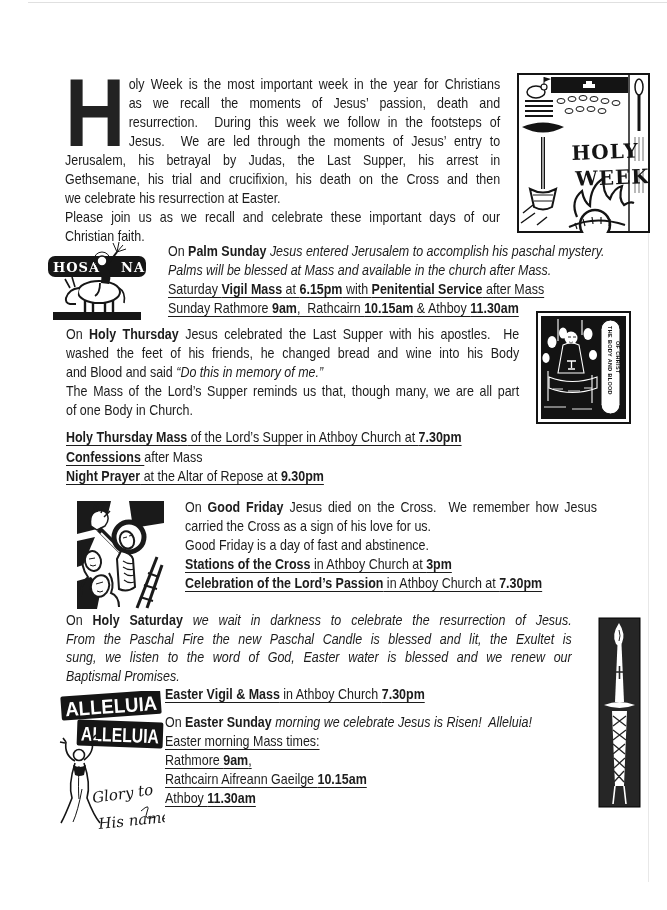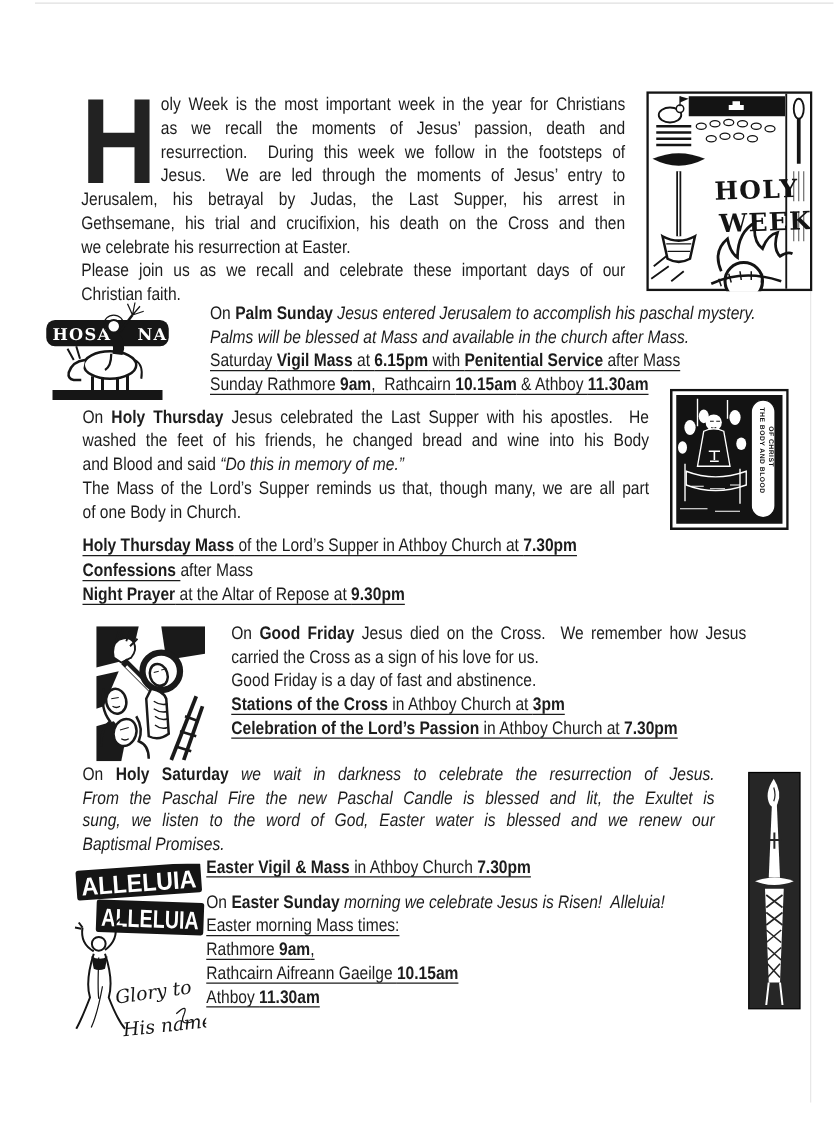--- a/index.html
+++ b/index.html
@@ -132,21 +132,21 @@
         <path d="M5,54 Q26,45 47,54 Q26,65 5,54 Z" fill="#141414" stroke="none"></path>
         <line x1="26" y1="64" x2="26" y2="116" stroke-width="4"></line>
         <line x1="26" y1="64" x2="26" y2="116" stroke="#fff" stroke-width="1.2"></line>
         <path d="M13,116 q13,7 26,0 l-4,18 q-9,5 -18,0 z" fill="#fff" stroke-width="2"></path>
         <path d="M16,122 h20 M17,128 h18" stroke-width="1" fill="none"></path>
         <path d="M6,140 l10,-8 M4,150 l14,-10 M20,152 l10,-8" stroke-width="1.5" fill="none"></path>
       </g>
     </svg>
   </div>
 
-  <div class="img" style="left:34px;top:239px;width:104px;height:84px;">
+  <div class="img" style="left:45px;top:239px;width:104px;height:84px;">
     <svg viewBox="0 0 104 84">
       <rect x="3" y="17" width="98" height="21" rx="7" fill="#161616"></rect>
       <text x="8" y="33" font-family="'DejaVu Serif',serif" font-weight="bold" font-size="13" fill="#fff" letter-spacing="1">HOSA</text>
       <text x="76" y="33" font-family="'DejaVu Serif',serif" font-weight="bold" font-size="13" fill="#fff" letter-spacing="1">NA</text>
       <g fill="#fff" stroke="#161616" stroke-width="2">
         <ellipse cx="54" cy="53" rx="21" ry="11"></ellipse>
         <path d="M34,49 q-10,1 -13,10 q-1,5 4,6 l6,0"></path>
         <path d="M25,49 l-5,-9 M30,48 l-3,-10" fill="none" stroke-width="1.6"></path>
         <path d="M40,62 v14 M48,64 v13 M60,64 v13 M68,61 v14" fill="none" stroke-width="2.4"></path>
         <path d="M74,49 q7,4 5,15" fill="none" stroke-width="1.6"></path>

